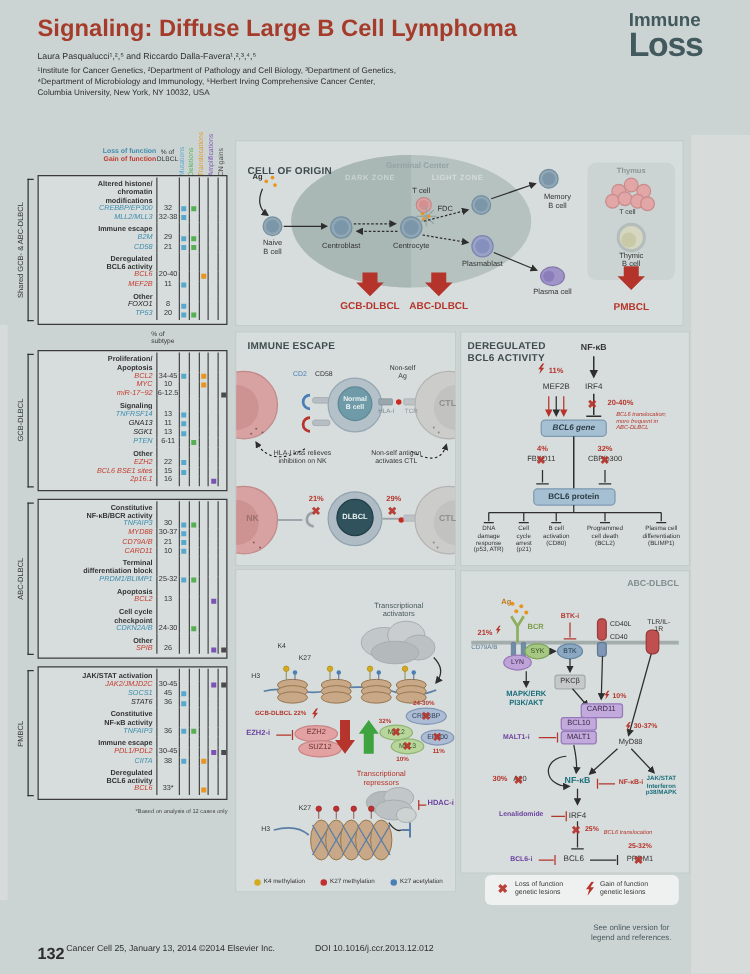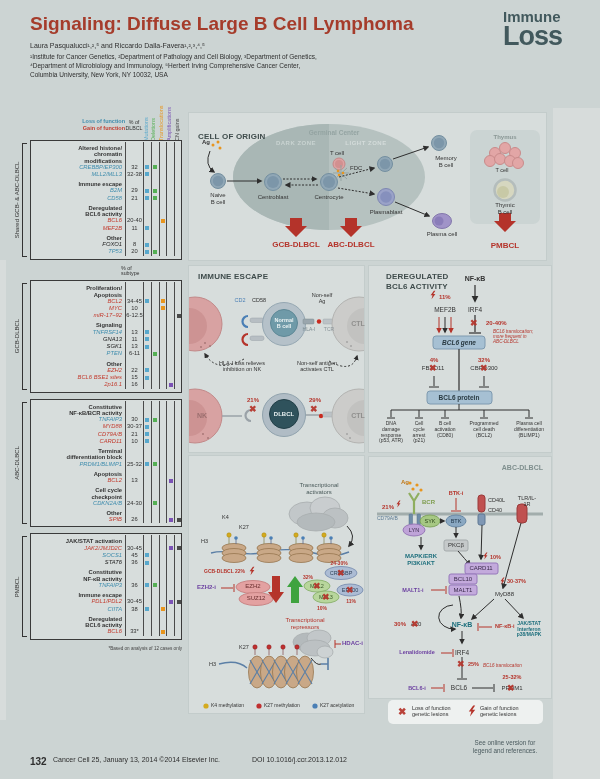--- a/index.html
+++ b/index.html
@@ -875,21 +875,21 @@
       <line x1="50" y1="144" x2="50" y2="151"></line>
         <line x1="46" y1="152" x2="54" y2="152"></line>
       <line x1="76" y1="144" x2="76" y2="151"></line>
         <line x1="72" y1="152" x2="80" y2="152"></line>
       <line x1="115" y1="144" x2="115" y2="151"></line>
         <line x1="111" y1="152" x2="119" y2="152"></line>
       <line x1="160" y1="144" x2="160" y2="151"></line>
         <line x1="156" y1="152" x2="164" y2="152"></line>
     </g>
   </svg>
-  <div class="ptitle" style="left:17px;top:6px;">DEREGULATED
+  <div class="ptitle" style="left:5px;top:6px;">DEREGULATED
 BCL6 ACTIVITY</div>
   <div class="L C B f7" style="left:106px;top:9px;">NF-κB</div>
   <div class="L B red" style="left:70px;top:28px;">11%</div>
   <div class="L C f65" style="left:76px;top:40px;">MEF2B</div>
   <div class="L C f65" style="left:106px;top:40px;">IRF4</div>
   <div class="x" style="left:101px;top:53px;">✖</div>
   <div class="L B red" style="left:117px;top:54px;">20-40%</div>
   <div class="L I red f45" style="left:124px;top:63px;">BCL6 translocation;
 more frequent in
 ABC-DLBCL</div>
@@ -1173,15 +1173,15 @@
   <svg width="8" height="12" style="position:absolute;left:80px;top:5px;">
     <use href="#bolt" x="0" y="0" width="8" height="12" fill="#b5342b"></use>
     </svg>
   <div class="L f55" style="left:92px;top:5px;">Gain of function
 genetic lesions</div>
 </div>
 
 <div id="seeonline">See online version for
 legend and references.</div>
 
-<div class="L B" style="left:30px;top:756px;font-size:10px;color:#2e2e2e;">132</div>
+<div class="L B" style="left:30px;top:756px;font-size:13px;color:#2e2e2e;">132</div>
 <div class="L f7" style="left:53px;top:756px;color:#2e2e2e;">Cancer Cell 25, January 13, 2014 ©2014 Elsevier Inc.</div>
 <div class="L f7" style="left:252px;top:756px;color:#2e2e2e;">DOI 10.1016/j.ccr.2013.12.012</div>
 
 </body></html>

